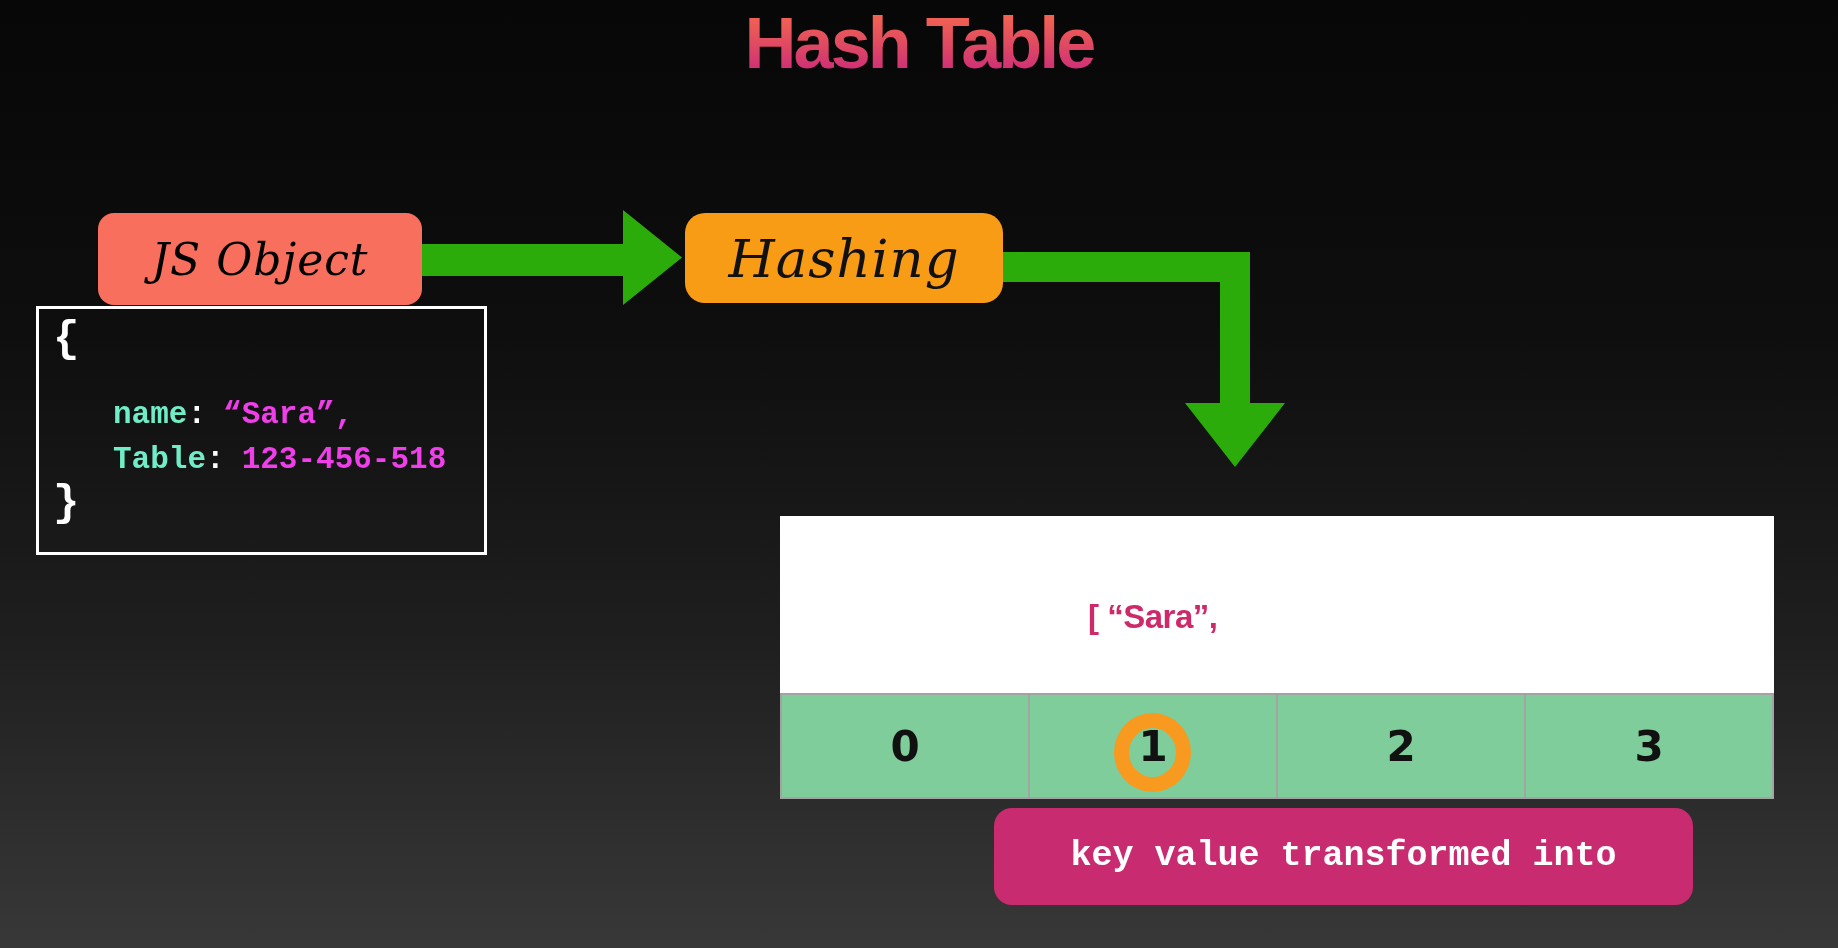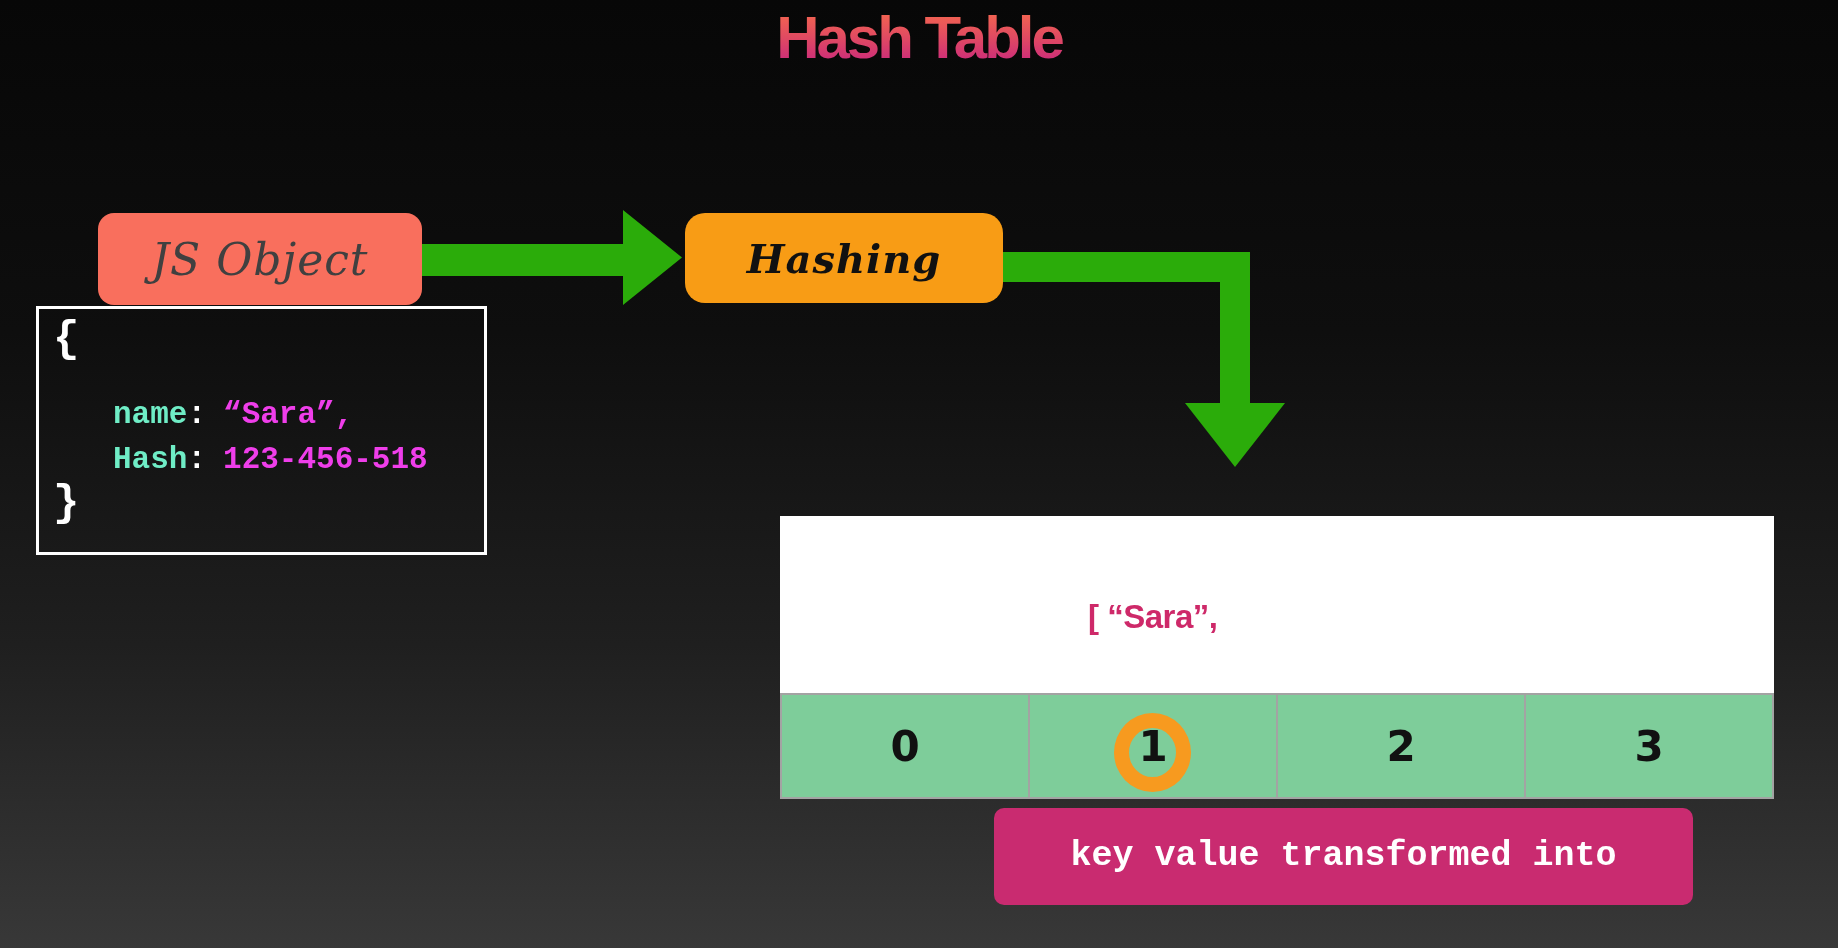--- a/index.html
+++ b/index.html
@@ -4,39 +4,39 @@
 <style>
   html,body{margin:0;padding:0;background:#000;}
   .stage{
     position:relative;width:1838px;height:948px;overflow:hidden;
     background:linear-gradient(180deg,#070707 0%,#0e0e0e 35%,#1f1f1f 68%,#383838 100%);
     font-family:"Liberation Sans",sans-serif;
   }
   
   .title{
     position:absolute;left:0;top:6px;width:1838px;margin:0;text-align:center;
-    font-size:60px;font-weight:800;letter-spacing:-3px;line-height:1.05;
+    font-size:72px;font-weight:800;letter-spacing:-3px;line-height:1.05;
     background:linear-gradient(180deg,#F4664F 8%,#E04A62 50%,#C9277E 95%);
     -webkit-background-clip:text;background-clip:text;color:transparent;
   }
   
   .jsbox{
     position:absolute;left:98px;top:213px;width:324px;height:92px;
     background:#F96F5D;border-radius:16px;display:flex;align-items:center;justify-content:center;
   }
   .jsbox span{
-    font-family:"DejaVu Serif",serif;font-style:italic;font-size:44px;color:#404040;letter-spacing:1px;
+    font-family:"DejaVu Serif",serif;font-style:italic;font-size:44px;color:#000000;letter-spacing:1px;
   }
   
   .hashbox{
     position:absolute;left:685px;top:213px;width:318px;height:90px;
     background:#F89C15;border-radius:20px;display:flex;align-items:center;justify-content:center;
   }
   .hashbox span{
-    font-family:"DejaVu Serif",serif;font-style:italic;font-size:40px;color:#111;letter-spacing:1px;font-weight:bold;
+    font-family:"DejaVu Serif",serif;font-style:italic;font-size:53px;color:#111;letter-spacing:1px;
   }
   
   .arrow1{position:absolute;left:422px;top:205px;}
   .arrow2{position:absolute;left:1003px;top:252px;}
   
   .codeblock{
     position:absolute;left:36px;top:306px;width:451px;height:249px;
     border:3px solid #fff;box-sizing:border-box;
     font-family:"Liberation Mono",monospace;font-weight:bold;
   }
@@ -67,21 +67,21 @@
     font-family:"DejaVu Sans",sans-serif;font-size:42px;font-weight:bold;color:#111;
   }
   .gcell + .gcell{border-left:2px solid #a3a3a3;}
   .ring{
     position:absolute;left:334px;top:197px;width:47px;height:49px;
     border:15px solid #F79A1F;border-radius:50%;
   }
   
   .caption{
     position:absolute;left:994px;top:808px;width:699px;height:97px;
-    background:#C92B70;border-radius:10px;
+    background:#C92B70;border-radius:18px;
     display:flex;flex-direction:column;align-items:center;justify-content:center;
     font-family:"Liberation Mono",monospace;font-weight:bold;font-size:35px;color:#fff;line-height:45px;
     white-space:pre;
   }
 </style>
 </head>
 <body>
 
 <div class="stage">
 
@@ -99,21 +99,21 @@
     <span>Hashing</span>
   </div>
 
   <svg class="arrow2" width="282" height="215" viewBox="0 0 282 215">
     <polygon points="0,0 247,0 247,151 282,151 232,215 182,151 217,151 217,30 0,30" fill="#2BAC0A"></polygon>
   </svg>
 
   <div class="codeblock">
     <div class="brace open">{</div>
     <div class="codeline l1"><span class="k">name</span><span class="c">:</span><span class="v">“Sara”,</span></div>
-    <div class="codeline l2"><span class="k">Hash</span><span class="c">:</span><span class="v">123-456-518</span></div>
+    <div class="codeline l2"><span class="k">Table</span><span class="c">:</span><span class="v">123-456-518</span></div>
     <div class="brace close">}</div>
   </div>
 
   <div class="table">
     <div class="whiterow">
       <div class="wcell"></div>
       <div class="wcell">
         <div class="vline">[ “Sara”,</div>
       </div>
       <div class="wcell"></div>

